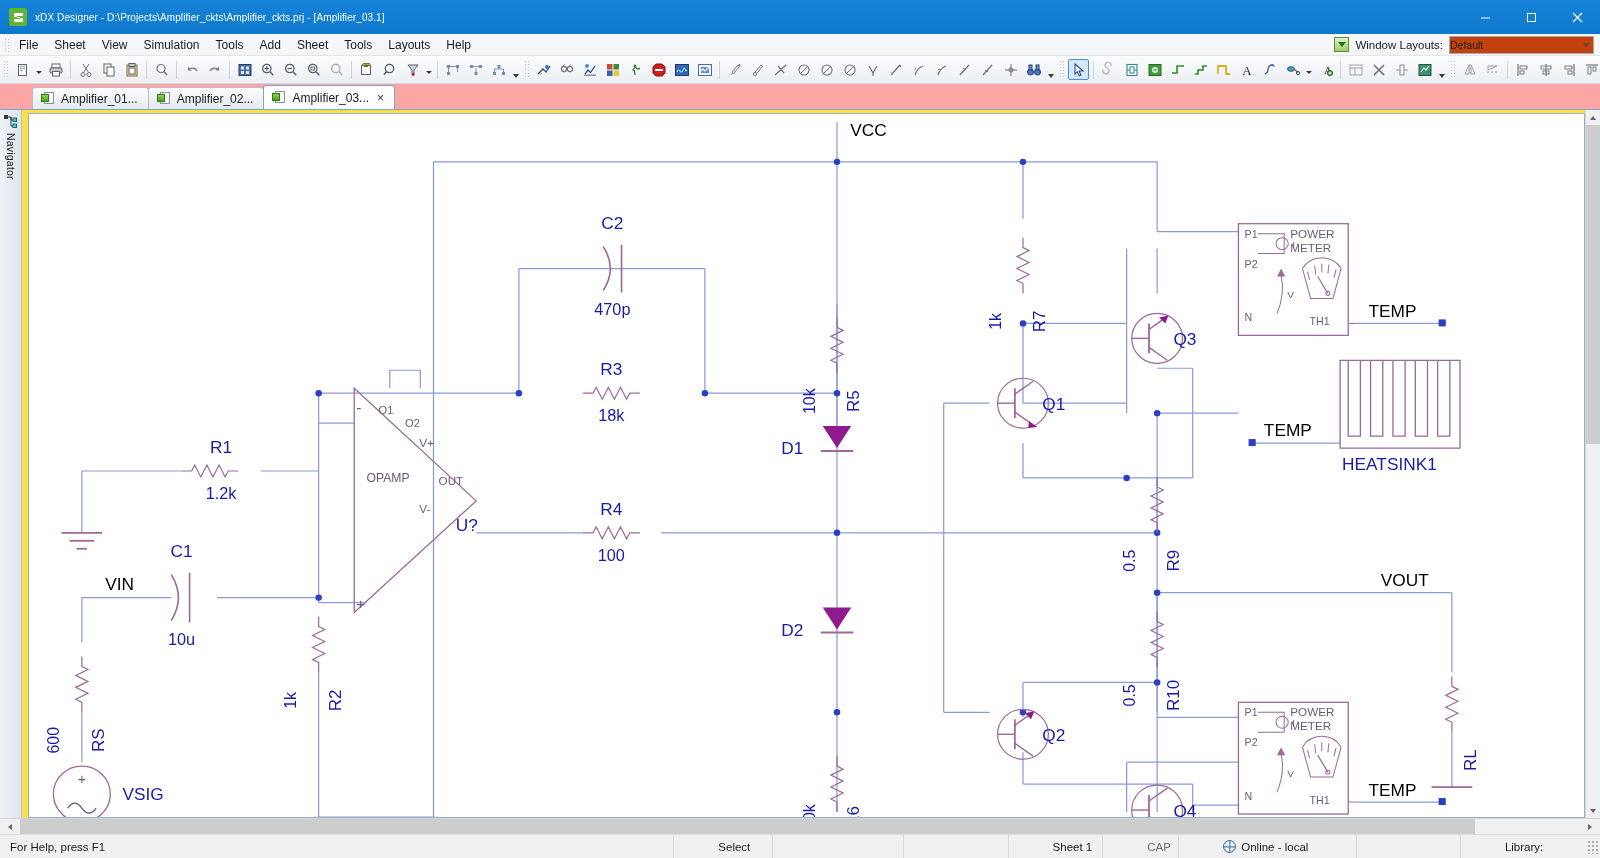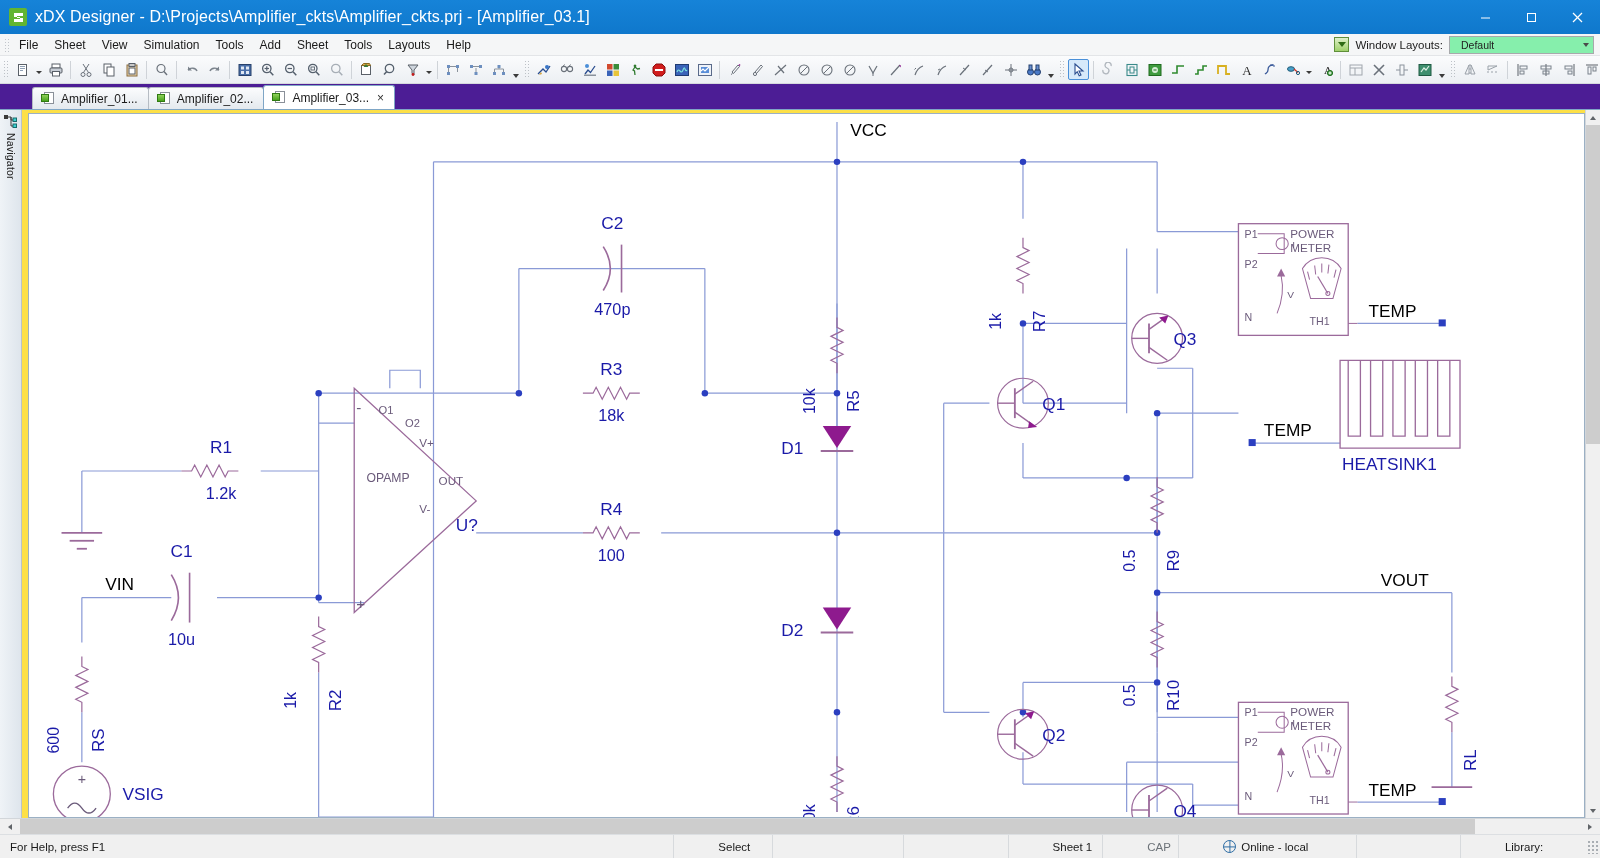--- a/index.html
+++ b/index.html
@@ -17,40 +17,40 @@
   
   .titlebar {
     height: 34px; background: linear-gradient(#1683d8, #0f78cc);
     display: flex; align-items: center; color: #fff; flex: 0 0 34px;
   }
   .titlebar .appicon {
     width: 18px; height: 18px; margin: 0 8px 0 9px; border-radius: 2px;
     background: #62b532; display: flex; align-items: center; justify-content: center;
     font-size: 12px; font-weight: bold; color: #fff; line-height: 1;
   }
-  .titlebar .title { font-size: 16px; letter-spacing: .1px; white-space: nowrap; }
+  .titlebar .title { font-size: 10px; letter-spacing: .1px; white-space: nowrap; }
   .titlebar .wbtns { margin-left: auto; display: flex; height: 34px; }
   .wbtn { width: 46px; height: 34px; display:flex; align-items:center; justify-content:center;
           color:#fff; font-size: 13px; }
 
   
   .menubar { height: 22px; flex: 0 0 22px; background: #f5f6f7; display: flex;
              align-items: center; border-bottom: 1px solid #e3e5e8; position: relative;}
   .menu-grip { width: 8px; height: 16px; margin-left: 3px;
     background-image: radial-gradient(#b9bec4 40%, transparent 41%);
     background-size: 3px 3px; background-position: 1px 1px; opacity:.85;}
   .menu-item { font-size: 12px; color: #1a1a1a; padding: 2px 8px; white-space: nowrap; }
   .layouts { margin-left: auto; display: flex; align-items: center; gap: 6px;
              padding-right: 6px; font-size: 11.5px; color: #222; }
   .layout-ico { width: 15px; height: 15px; background: linear-gradient(#dff0c9,#9fd06a);
     border: 1px solid #5f8f3a; display:flex;align-items:center;justify-content:center;}
   .layout-ico:after{content:"";width:0;height:0;border-left:4px solid transparent;
     border-right:4px solid transparent;border-top:5px solid #2f6b14;}
-  .layout-sel { width: 145px; height: 18px; background: #86efac; border: 1px solid #a7a9ac;
-    font-size: 10.5px; color: #222; display: flex; align-items: center; padding: 0 11px;
+  .layout-sel { width: 145px; height: 18px; background: #c2410c; border: 1px solid #a7a9ac;
+    font-size: 10.5px; color: #222; display: flex; align-items: center; padding: 0 0;
     position: relative; }
   .layout-sel .arw { position: absolute; right: 4px; top: 6px; width:0;height:0;
     border-left:3.5px solid transparent;border-right:3.5px solid transparent;border-top:4px solid #4a4a4a;}
 
   
   .toolbar { height: 28px; flex: 0 0 28px; background: linear-gradient(#fbfcfd,#eceff3);
     border-bottom: 1px solid #d6d9dd; display: flex; align-items: center; overflow: hidden;}
   .tgrip { width: 5px; height: 19px; margin: 0 3px;
     background-image: radial-gradient(#b6bbc1 40%, transparent 41%);
     background-size: 3px 3px; opacity: .9; flex: 0 0 5px; }
@@ -62,21 +62,21 @@
   .tdrop { width: 10px; height: 21px; display:flex;align-items:flex-end;justify-content:center;
            padding-bottom: 6px; flex: 0 0 10px;}
   .tdrop:after { content:""; width:0;height:0;border-left:3px solid transparent;
     border-right:3px solid transparent;border-top:3.5px solid #3b3b3b; }
   .toverflow { width: 11px; height: 22px; display:flex;flex-direction:column;
     align-items:center;justify-content:flex-end; flex: 0 0 11px;}
   .toverflow:after{content:"";width:0;height:0;border-left:3.5px solid transparent;
     border-right:3.5px solid transparent;border-top:4px solid #3b3b3b;margin-bottom:3px;}
 
   
-  .tabrow { height: 26px; flex: 0 0 26px; background: #4c1d95; display: flex; align-items: flex-end;
+  .tabrow { height: 26px; flex: 0 0 26px; background: #fca5a5; display: flex; align-items: flex-end;
     padding-left: 32px; border-bottom: 1px solid #7fa6c6; position: relative; }
   .tab { height: 22px; display: flex; align-items: center; gap: 6px; padding: 0 10px 0 8px;
     font-size: 12px; color: #1a1a1a; background: linear-gradient(#fbfcfd,#e4e9ee);
     border: 1px solid #b6bcc3; border-bottom: none;
     border-top-left-radius: 3px; border-top-right-radius: 3px; margin-right: -1px;
     max-width: 135px; }
   .tab.active { background: #fff; height: 24px; border-color: #7fa6c6; font-weight: normal; z-index:2;}
   .tabico { width: 14px; height: 13px; position: relative; flex: 0 0 14px;}
   .tabico .pg { position:absolute; left:3px; top:0; width:10px; height:12px; background:#fff;
      border:1px solid #8a9099;}

